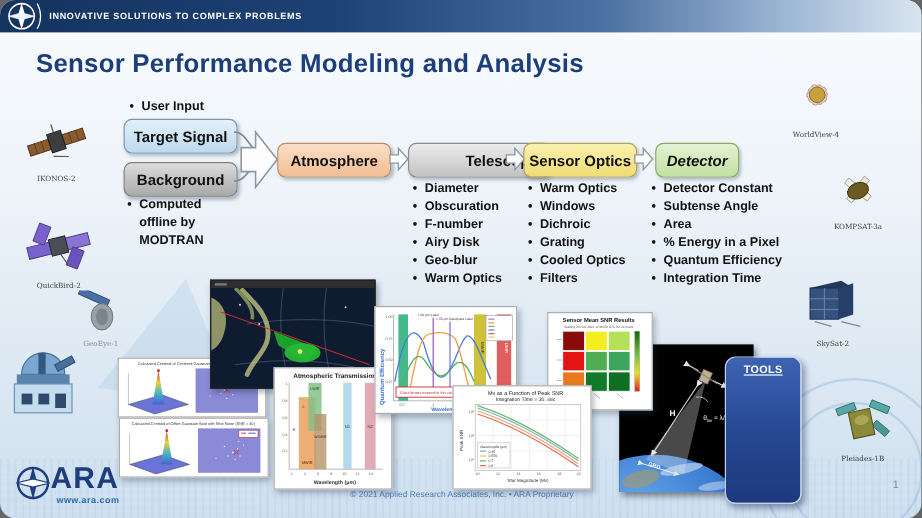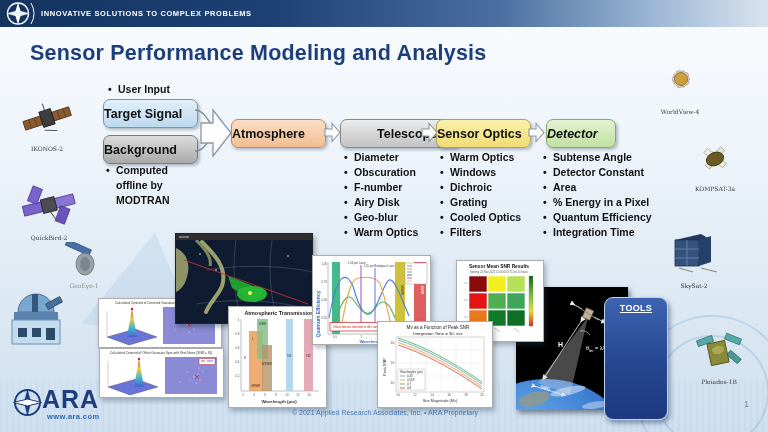--- a/index.html
+++ b/index.html
@@ -1,27 +1,27 @@
 <!DOCTYPE html>
 <html><head>
 <meta charset="utf-8">
 <style>
   html,body{margin:0;padding:0;background:#666;}
   #slide{position:relative;width:768px;height:432px;overflow:hidden;
     font-family:"Liberation Sans",sans-serif;
-    background:linear-gradient(180deg,#fafcfe 0%,#eef4fa 35%,#dfeaf4 65%,#cfe0ef 100%);}
+    background:linear-gradient(180deg,#fafcfe 0%,#eef4fa 35%,#dfeaf4 65%,#cfe0ef 100%);border-radius:13px;}
   .abs{position:absolute;}
   
   #banner{left:0;top:0;width:768px;height:27px;
     background:linear-gradient(90deg,#14335f 0%,#1d4074 35%,#4a6fa0 65%,#9cb6d4 85%,#d9e4f0 100%);}
   #tagline{left:41px;top:9px;color:#fff;font-size:7.5px;font-weight:bold;letter-spacing:.6px;}
   
   #page-title{left:30px;top:41px;font-size:21.5px;font-weight:bold;color:#1c3e7b;letter-spacing:.2px;}
   
-  .flow-box{position:absolute;border-radius:7px;display:flex;align-items:center;justify-content:flex-start;
+  .flow-box{position:absolute;border-radius:7px;display:flex;align-items:center;justify-content:center;
     font-weight:bold;font-size:12.5px;color:#111;border:1px solid #8094a8;
     box-shadow:1.5px 2px 3px rgba(60,80,100,.35);}
   .b-ts{background:linear-gradient(180deg,#e2f0fa 0%,#bcd9ee 100%);}
   .b-bg{background:linear-gradient(180deg,#dcdcdc 0%,#a9a9a9 100%);border-color:#7d7d7d;}
   .b-atm{background:linear-gradient(180deg,#fbdfc6 0%,#f2bd93 100%);border-color:#b98c68;}
   .b-tel{background:linear-gradient(180deg,#ececec 0%,#c2c2c2 100%);border-color:#8a8a8a;padding-left:36px;}
   .b-sen{background:linear-gradient(180deg,#faf0ae 0%,#f0dc74 100%);border-color:#b3a254;}
   .b-det{background:linear-gradient(180deg,#e4f2d2 0%,#c0e0a0 100%);border-color:#88a868;font-style:italic;}
   .bullets{position:absolute;margin:0;padding:0;list-style:none;font-size:10.5px;font-weight:600;color:#111;line-height:15px;}
   .bullets li{position:relative;padding-left:10px;white-space:nowrap;}
@@ -131,22 +131,22 @@
     <li>Filters</li>
   </ul>
   <svg class="abs" style="left:528px;top:122px;" width="17" height="21" viewBox="0 0 17 21">
     <path d="M1 7 L8 7 L8 1.5 L16 10.5 L8 19.5 L8 14 L1 14 Z" fill="#fdfdfd" stroke="#8a97a5" stroke-width="1.1"></path>
   </svg>
 
   <div class="flow-box b-det" style="left:546px;top:119px;width:68px;height:27px;">
     <span>Detector</span>
   </div>
   <ul class="bullets" style="left:543px;top:150px;">
+    <li>Detector Constant</li>
     <li>Subtense Angle</li>
-    <li>Detector Constant</li>
     <li>Area</li>
     <li>% Energy in a Pixel</li>
     <li>Quantum Efficiency</li>
     <li>Integration Time</li>
   </ul>
 
   <div class="sat" style="left:14px;top:93px;width:66px;">
     <svg width="64" height="50" viewBox="0 0 64 50">
       <g transform="rotate(-18 32 25)">
         <rect x="8" y="21" width="18" height="9" fill="#8a5a30" stroke="#4f3416" stroke-width=".8"></rect>

